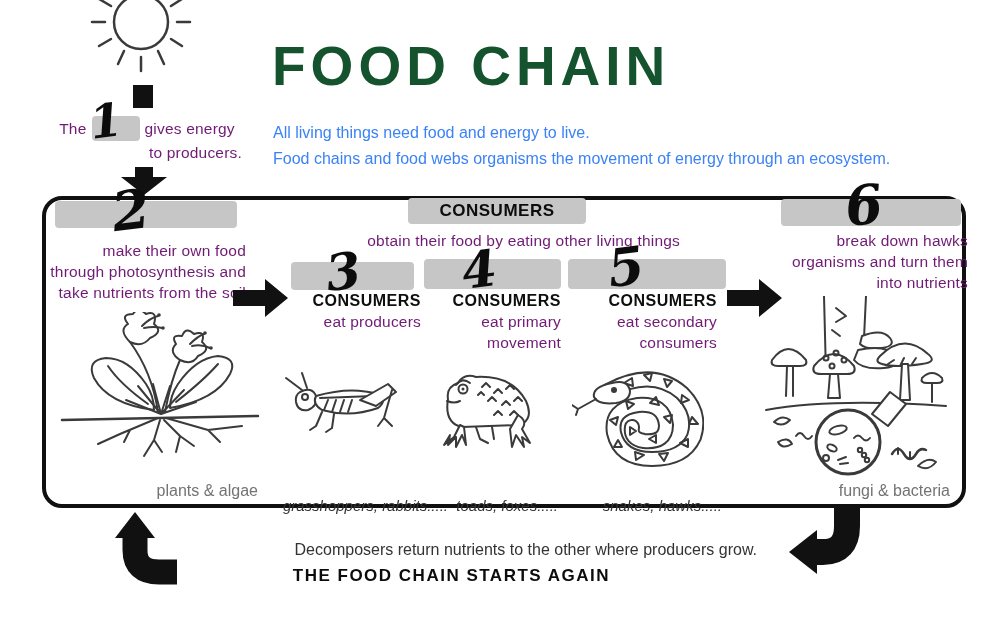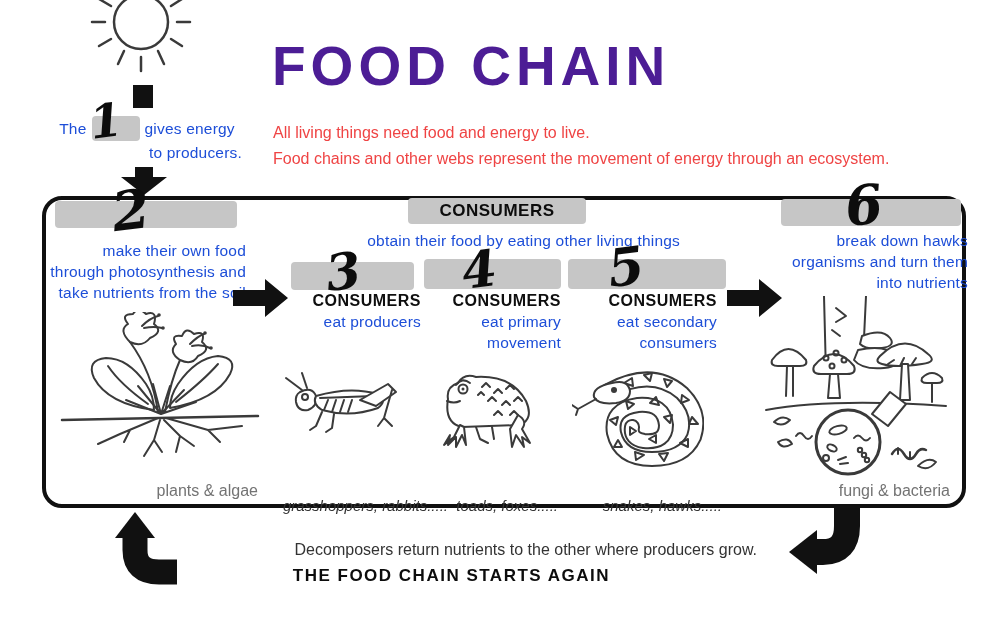--- a/index.html
+++ b/index.html
@@ -3,25 +3,25 @@
 <meta charset="utf-8">
 <style>
   html,body{margin:0;padding:0;background:#fff;}
   #page{position:relative;width:1000px;height:619px;background:#fff;overflow:hidden;
         font-family:"Liberation Sans",sans-serif;color:#2f2f2f;}
   .abs{position:absolute;}
   .ctr{text-align:right;}
   .blank{position:absolute;background:#c6c6c6;border-radius:4px;}
   .hw{position:absolute;font-family:"DejaVu Serif",serif;font-style:italic;font-weight:700;
       color:#0c0c0c;line-height:1;transform:rotate(-7deg);pointer-events:none;}
-  .body-txt{font-size:15.5px;line-height:21px;letter-spacing:0.2px;color:#1d4ed8;}
+  .body-txt{font-size:15.5px;line-height:21px;letter-spacing:0.2px;color:#701a75;}
   .bold-lbl{font-weight:800;font-size:16px;letter-spacing:0.5px;color:#0e0e0e;}
   .ital{font-style:italic;font-size:15px;color:#333;margin-top:16px;}
   .examples{font-size:16px;color:#737373;}
-  #title{font-size:55px;font-weight:900;letter-spacing:5px;color:#4c1d95;white-space:nowrap;}
+  #title{font-size:55px;font-weight:900;letter-spacing:5px;color:#14532d;white-space:nowrap;}
   #main-box{position:absolute;left:42px;top:196px;width:916px;height:304px;
             border:4px solid #101010;border-radius:20px;background:#fff;}
   #consumers-hdr{position:absolute;left:408px;top:198px;width:178px;height:26px;background:#c6c6c6;
                  border-radius:4px;display:flex;align-items:center;justify-content:center;
                  font-weight:800;font-size:17px;letter-spacing:0.5px;color:#0c0c0c;}
   .footer2{font-weight:800;font-size:17px;letter-spacing:1.5px;color:#0c0c0c;}
   svg{display:block;}
   .ink{fill:#111;}
   .ln{fill:none;stroke:#3a3a3a;stroke-width:2;stroke-linecap:round;stroke-linejoin:round;}
   .ln25{fill:none;stroke:#3a3a3a;stroke-width:2.5;stroke-linecap:round;stroke-linejoin:round;}
@@ -59,23 +59,23 @@
   </div>
   <span class="hw" style="left:90px;top:98px;font-size:46px;">1</span>
 
   <div class="abs" style="left:121px;top:167px;">
     <svg width="46" height="28" viewBox="0 0 46 28">
       <polygon class="ink" points="14,0 32,0 32,10 46,10 23,28 0,10 14,10"></polygon>
     </svg>
   </div>
 
   <div class="abs" id="title" style="left:272px;top:34px;">FOOD CHAIN</div>
-  <div class="abs" style="left:273px;top:120px;font-size:16px;line-height:26px;color:#ef4444;">
+  <div class="abs" style="left:273px;top:120px;font-size:16px;line-height:26px;color:#3b82f6;">
     <div>All living things need food and energy to live.</div>
-    <div>Food chains and other webs represent the movement of energy through an ecosystem.</div>
+    <div>Food chains and food webs organisms the movement of energy through an ecosystem.</div>
   </div>
 
   <div id="main-box"></div>
 
   <div class="blank" style="left:55px;top:201px;width:182px;height:27px;"></div>
   <span class="hw" style="left:112px;top:183px;font-size:54px;">2</span>
   <div class="abs body-txt ctr" style="left:48px;top:232px;width:198px;margin-top:8px;">make their own food through photosynthesis and take nutrients from the soil</div>
 
   <div id="consumers-hdr">CONSUMERS</div>
   <div class="abs body-txt ctr" style="left:320px;top:230px;width:360px;">obtain their food by eating other living things</div>

